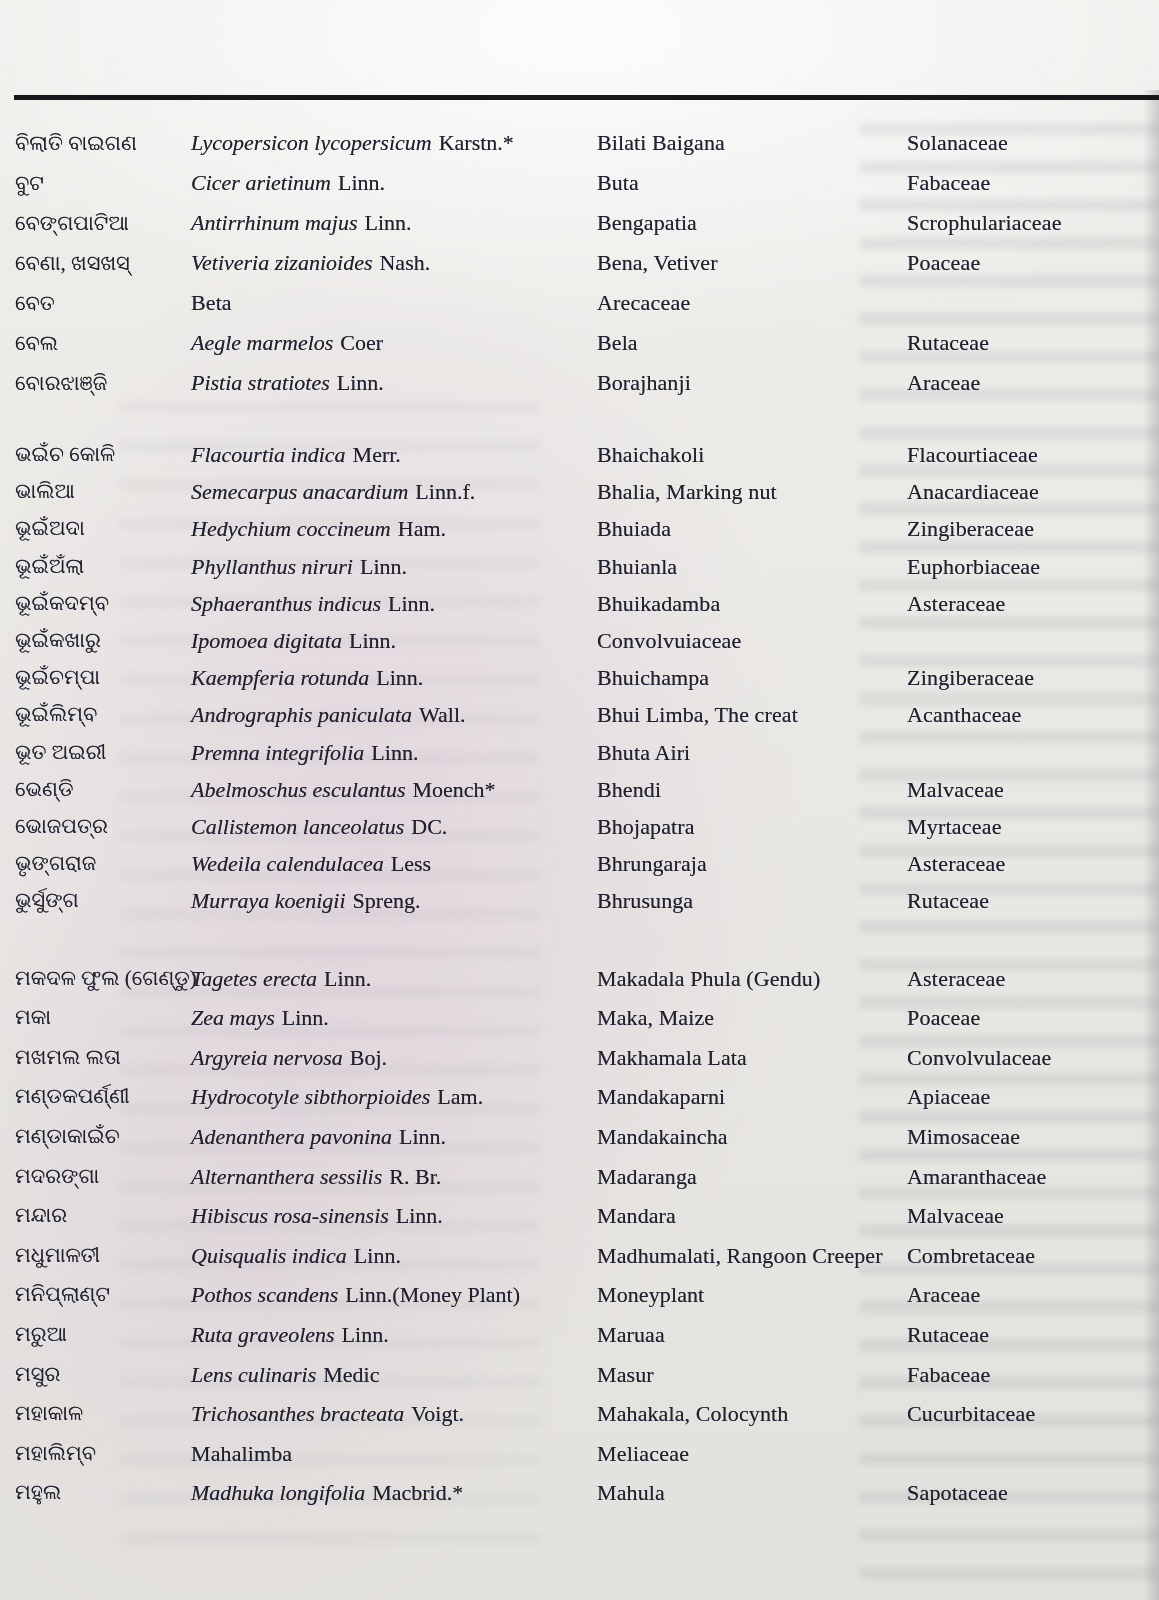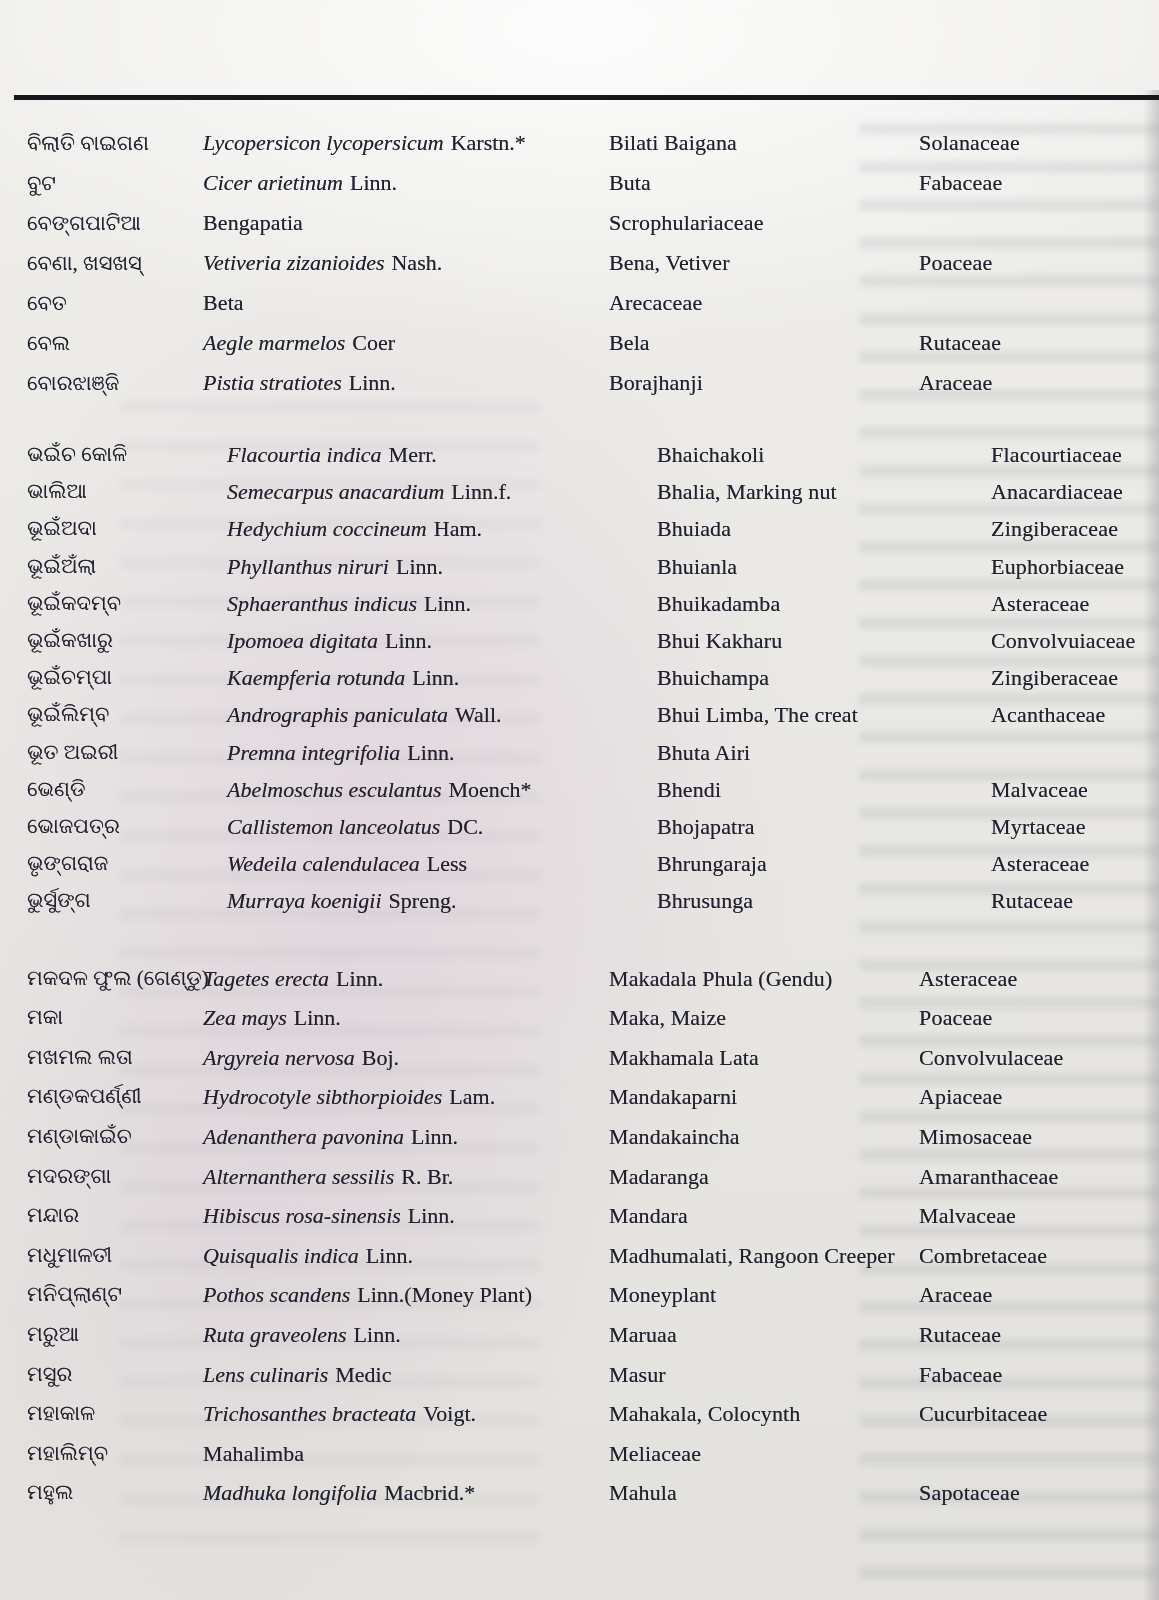--- a/index.html
+++ b/index.html
@@ -45,28 +45,28 @@
     position:absolute; top:90px; right:0; width:16px; height:1510px;
     background:linear-gradient(to right, transparent, rgba(115,115,122,0.30));
   }
 
   .top-rule {
     position:absolute; left:14px; right:0; top:95px; height:5px;
     background:#17171c;
   }
 
   .content {
-    position:absolute; left:27px; top:123px; right:0;
+    position:absolute; left:15px; top:123px; right:0;
   }
 
   .group { display:block; }
   .group.g1 { margin-bottom:33px; }
   .group.g2 { margin-bottom:39px; }
   .group.g1 .row { line-height:40px; }
-  .group.g2 .row { line-height:37.2px;gap:24px; }
+  .group.g2 .row { line-height:37.2px; }
   .group.g3 .row { line-height:39.6px; }
 
   .row {
     display:grid;
     grid-template-columns:176px 406px 310px auto;
     white-space:nowrap;
     font-size:22px;
     text-shadow:0 0 0.5px rgba(28,28,48,0.55);
   }
   .cell { overflow:visible; }
@@ -95,20 +95,21 @@
         <span class="cell family">Solanaceae</span>
       </div>
       <div class="row">
         <span class="cell odia">ବୁଟ</span>
         <span class="cell latin"><i>Cicer arietinum</i><span class="author">Linn.</span></span>
         <span class="cell common">Buta</span>
         <span class="cell family">Fabaceae</span>
       </div>
       <div class="row">
         <span class="cell odia">ବେଙ୍ଗପାଟିଆ</span>
+        <span class="cell latin"><i>Antirrhinum majus</i><span class="author">Linn.</span></span>
         <span class="cell common">Bengapatia</span>
         <span class="cell family">Scrophulariaceae</span>
       </div>
       <div class="row">
         <span class="cell odia">ବେଣା, ଖସଖସ୍</span>
         <span class="cell latin"><i>Vetiveria zizanioides</i><span class="author">Nash.</span></span>
         <span class="cell common">Bena, Vetiver</span>
         <span class="cell family">Poaceae</span>
       </div>
       <div class="row">
@@ -156,21 +157,20 @@
       </div>
       <div class="row">
         <span class="cell odia">ଭୂଇଁକଦମ୍ବ</span>
         <span class="cell latin"><i>Sphaeranthus indicus</i><span class="author">Linn.</span></span>
         <span class="cell common">Bhuikadamba</span>
         <span class="cell family">Asteraceae</span>
       </div>
       <div class="row">
         <span class="cell odia">ଭୂଇଁକଖାରୁ</span>
         <span class="cell latin"><i>Ipomoea digitata</i><span class="author">Linn.</span></span>
-        <span class="cell common">Bhui Kakharu</span>
         <span class="cell family">Convolvuiaceae</span>
       </div>
       <div class="row">
         <span class="cell odia">ଭୂଇଁଚମ୍ପା</span>
         <span class="cell latin"><i>Kaempferia rotunda</i><span class="author">Linn.</span></span>
         <span class="cell common">Bhuichampa</span>
         <span class="cell family">Zingiberaceae</span>
       </div>
       <div class="row">
         <span class="cell odia">ଭୂଇଁଲିମ୍ବ</span>

